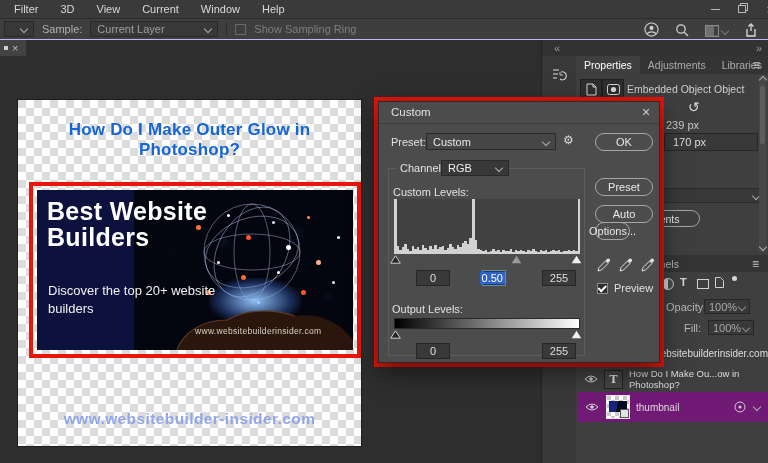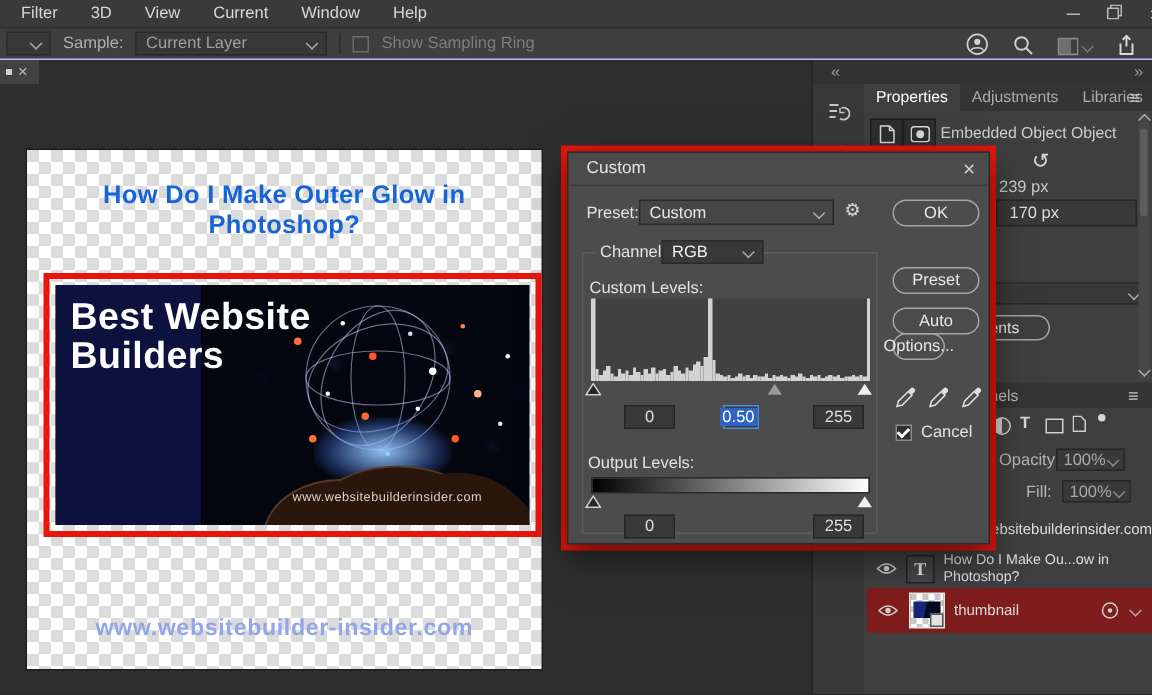--- a/index.html
+++ b/index.html
@@ -52,21 +52,21 @@
   .panelcol{left:576px;top:56px;width:192px;height:407px;background:#3f3f3f}
   .ptabs{left:576px;top:56px;width:192px;height:18px;background:#343434;display:flex;align-items:flex-end}
   .ptab{height:18px;display:flex;align-items:center;padding:0 8px;color:#ababab;font-size:10.5px}
   .ptab.active{background:#3f3f3f;color:#ffffff}
   .hamb{position:absolute;font-size:12px;color:#c8c8c8}
   .minibtn{background:#2e2e2e;border:1px solid #202020;display:flex;align-items:center;justify-content:center}
   .fld{background:#393939;border:1px solid #262626;color:#dedede;display:flex;align-items:center;box-sizing:border-box}
   .pill{border:1px solid #a6a6a6;border-radius:10px;color:#e8e8e8;display:flex;align-items:center;justify-content:center;box-sizing:border-box;background:transparent}
   
   .ltab{height:17px;display:flex;align-items:center;padding:0 9px;color:#b5b5b5;font-size:10.5px}
-  .lrow-sel{background:#7f1d1d}
+  .lrow-sel{background:#701a75}
   .lyrlabel{color:#dedede;font-size:10px}
   .thumbchecker{background:conic-gradient(#ffffff 0 25%,#c9c9c9 0 50%,#ffffff 0 75%,#c9c9c9 0) 0 0/8px 8px}
   
   .dlgwrap{left:374px;top:97px;width:290px;height:270px;z-index:30}
   .dialog{position:absolute;left:0;top:0;width:282px;height:262px;background:#4c4c4c;border:1px solid #2a2a2a;
           box-sizing:border-box;box-shadow:0 8px 24px rgba(0,0,0,.55);color:#e2e2e2}
   .dlgtitle{position:absolute;left:0;top:0;width:100%;height:22px;border-bottom:1px solid #3c3c3c;box-sizing:border-box}
   .group{position:absolute;left:9px;top:66px;width:197px;height:188px;border:1px solid #5d5d5d;box-sizing:border-box}
   .hist{position:absolute;left:15px;top:97px;width:186px;height:55px;background:#414141;display:flex;align-items:flex-end}
   .hbar{flex:1 1 auto;background:#d2d2d2}
@@ -168,20 +168,21 @@
             <ellipse cx="65" cy="60" rx="48" ry="34" transform="rotate(-20 65 60)"></ellipse>
           </g>
         </svg>
         <div class="abs dots"></div>
         <div class="abs palmglow"></div>
         <svg class="abs" width="178" height="54" viewBox="0 0 178 54" style="left:138px;top:106px">
           <path d="M2 54 C8 36 28 24 52 24 C70 14 96 12 120 20 C146 16 166 28 178 44 L178 54 Z" fill="#2a160c"></path>
           <path d="M2 54 C8 36 28 24 52 24 C70 14 96 12 120 20" fill="none" stroke="#5a3a26" stroke-width="1.2"></path>
         </svg>
         <div class="abs b-head">Best Website Builders</div>
+        <div class="abs b-sub">Discover the top 20+ website builders</div>
         <div class="abs b-url">www.websitebuilderinsider.com</div>
       </div>
 
       <div class="abs redbox" style="left:11px;top:82px;width:332px;height:176px;z-index:15"></div>
 
       <div class="abs doc-footer" style="color:#93a7e8">www.websitebuilder-insider.com</div>
     </div>
   </div>
 
   <div class="abs dockdivider"></div>
@@ -371,21 +372,21 @@
         <svg width="14" height="14" viewBox="0 0 14 14">
             <path d="M1 13l1-3.5L8.5 3l2.5 2.5L4.5 12z" fill="none" stroke="#e0e0e0"></path>
             <path d="M8.5 2.5 10 1a1.7 1.7 0 012.5 2.5L11 5z" fill="#e0e0e0"></path>
           </svg>
       </span>
 
       <div class="abs row" style="left:218px;top:180px;gap:6px">
         <span class="cb">
             <span class="checkmark"></span>
           </span>
-        <span>Cancel</span>
+        <span>Preview</span>
       </div>
 
       <div class="group"></div>
       <span class="abs" style="left:18px;top:60px;background:#4c4c4c;padding:0 3px">Channel:</span>
       <div class="abs dd" style="left:62px;top:58px;width:68px;height:16px;color:#f0f0f0">
         <span>RGB</span>
           <span class="chev"></span>
       </div>
 
       <span class="abs" style="left:14px;top:84px">Custom Levels:</span>

